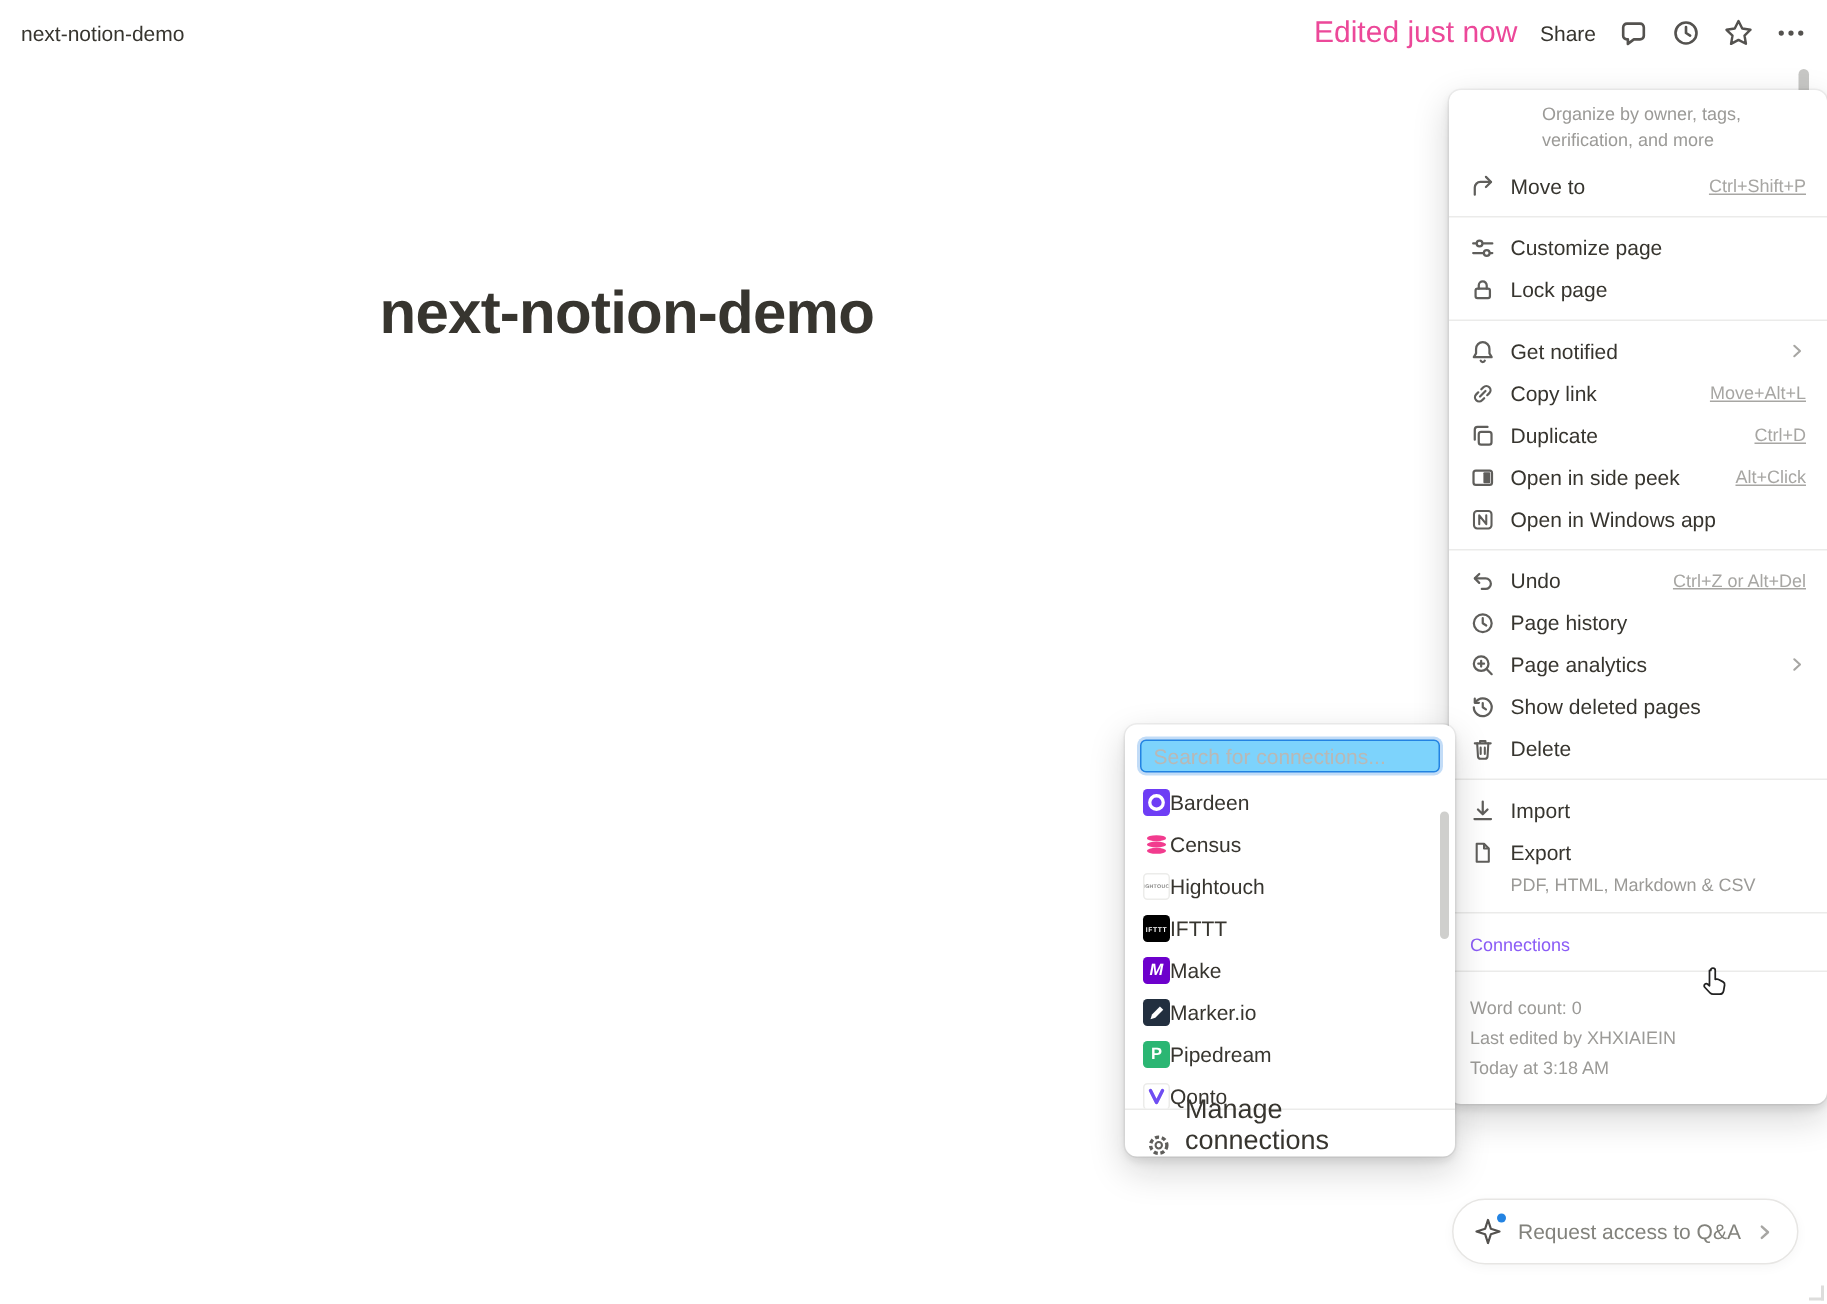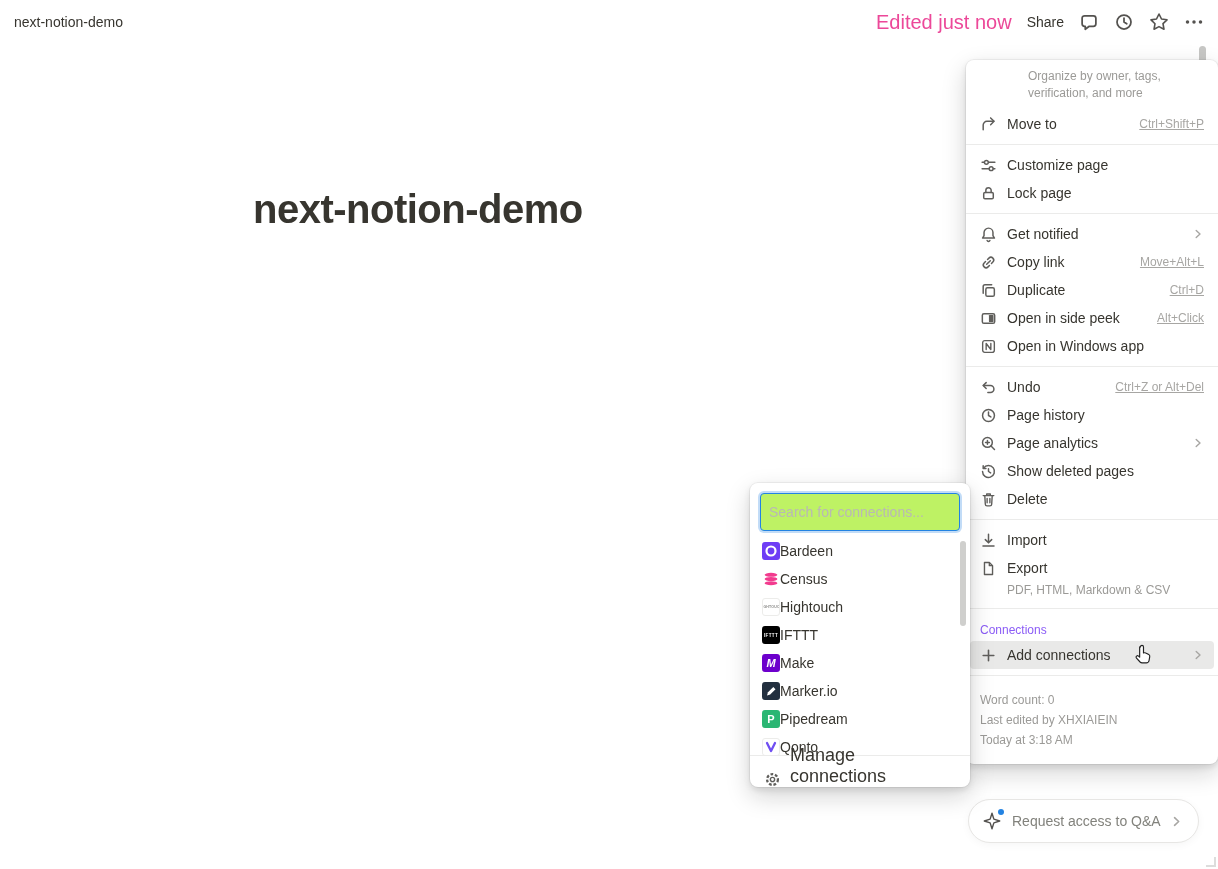--- a/index.html
+++ b/index.html
@@ -45,23 +45,23 @@
 
   .main-scrollbar { position:absolute; left:1199px; top:46px; width:7px; height:148px;
     background:#c7c7c5; border-radius:4px; z-index:1; }
 
   
   .conn-popup { position:absolute; left:750px; top:483px; width:220px; background:#fff;
     border-radius:8px;
     box-shadow:0 0 0 1px rgba(15,15,15,.05), 0 3px 6px rgba(15,15,15,.1), 0 9px 24px rgba(15,15,15,.18);
     z-index:5; }
   .conn-search-wrap { padding:10px 10px 6px; }
-  .conn-search { width:100%; height:38px; border:1px solid #2383e2; border-radius:4px;
+  .conn-search { width:100%; height:22px; border:1px solid #2383e2; border-radius:4px;
     box-shadow:0 0 0 2px rgba(35,131,226,.28); padding:0 8px; font-size:14px;
-    font-family:inherit; color:#37352f; outline:none; background:#bef264; }
+    font-family:inherit; color:#37352f; outline:none; background:#7dd3fc; }
   .conn-search::placeholder { color:#b9b8b5; }
   .conn-list { height:218px; overflow:hidden; padding:0 4px; }
   .conn-row { height:28px; display:flex; align-items:center; padding:0 8px; border-radius:4px; }
   .brand { width:18px; height:18px; border-radius:3px; flex:none; display:flex;
     align-items:center; justify-content:center; color:#fff; font-weight:bold; overflow:hidden; }
   .brand.bardeen { background:#6e3df5; }
   .brand.census { background:#fff; }
   .brand.hightouch { background:#fff; border:1px solid #ececea; color:#8a8a88;
     font-size:3.5px; font-weight:700; letter-spacing:.2px; }
   .brand.ifttt { background:#000; font-size:4.5px; letter-spacing:.4px; }
@@ -296,33 +296,20 @@
           <path d="M8.8 2.3v3h3"></path>
         </svg>
       </span>
     <span class="mlabel">Export</span>
   </div>
   <div class="menu-sub">PDF, HTML, Markdown &amp; CSV</div>
 
   <div class="menu-div"></div>
 
   <div class="menu-section">Connections</div>
-  <div class="menu-row active">
-    <span class="mi">
-        <svg viewBox="0 0 16 16" fill="none" stroke="currentColor" stroke-width="1.5" stroke-linecap="round">
-          <path d="M8 3v10M3 8h10"></path>
-        </svg>
-      </span>
-    <span class="mlabel">Add connections</span>
-    <span class="mchevron">
-        <svg viewBox="0 0 12 12" fill="none" stroke="currentColor" stroke-width="1.4" stroke-linecap="round" stroke-linejoin="round">
-          <path d="M4.2 2.5 8 6l-3.8 3.5"></path>
-        </svg>
-      </span>
-  </div>
 
   <div class="menu-div"></div>
 
   <div class="menu-footer">
     <div>Word count: 0</div>
     <div>Last edited by XHXIAIEIN</div>
     <div>Today at 3:18 AM</div>
   </div>
 </div>
 

